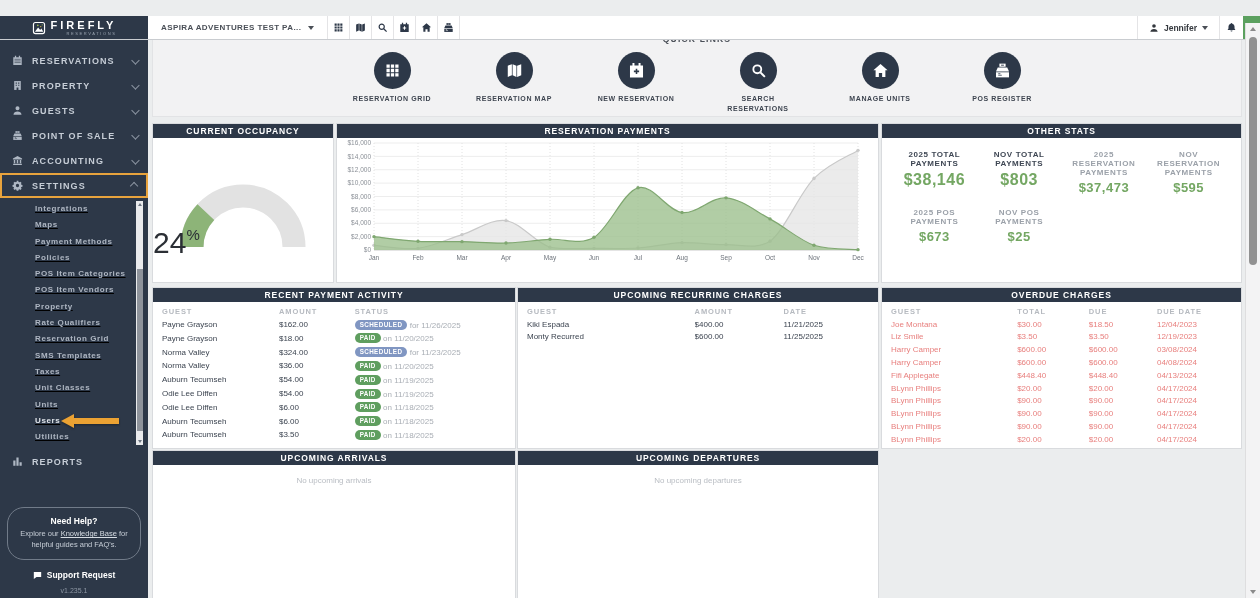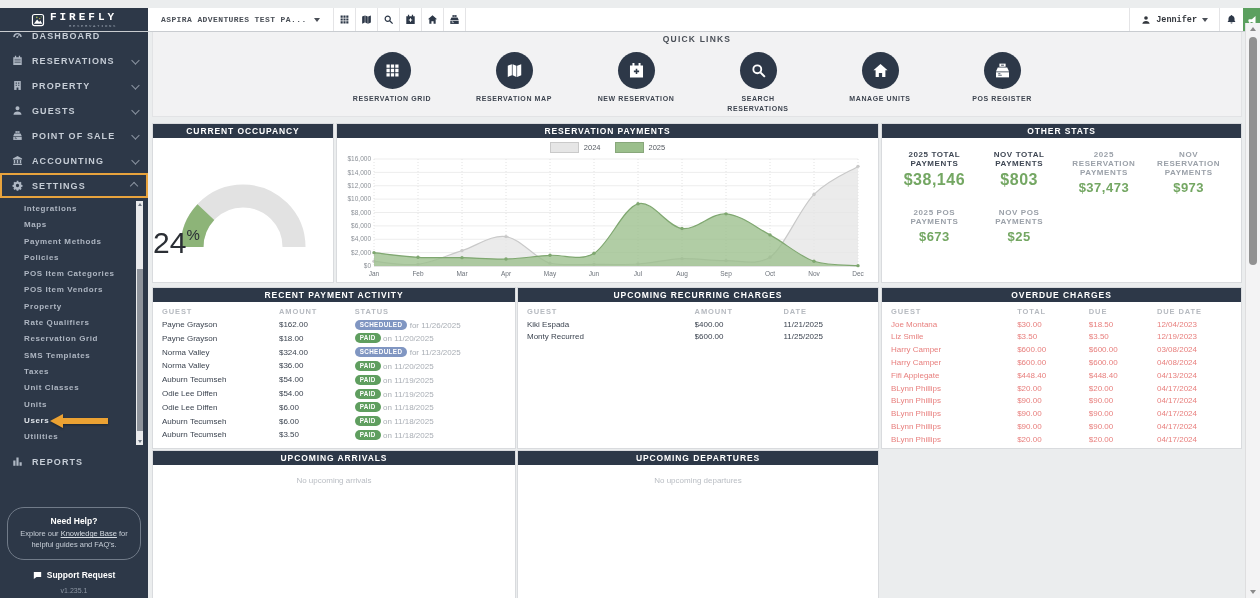--- a/index.html
+++ b/index.html
@@ -1,19 +1,19 @@
 <!DOCTYPE html>
 <html><head>
 <meta charset="utf-8">
 <style>
   html,body{margin:0;padding:0;background:#ebedee;font-family:"Liberation Sans","DejaVu Sans",sans-serif;}
   .screen{position:relative;width:1260px;height:598px;overflow:hidden;background:#ebedee;}
 
   
-  .topbar{position:absolute;top:8px;left:0;right:0;height:23px;background:#fff;border-bottom:1px solid #c9ccd0;display:flex;align-items:stretch;z-index:5;font-family:Liberation Mono, monospace;}
+  .topbar{position:absolute;top:16px;left:0;right:0;height:23px;background:#fff;border-bottom:1px solid #c9ccd0;display:flex;align-items:stretch;z-index:5;}
   .logo{width:148px;background:#2d3848;color:#fff;display:flex;align-items:center;justify-content:center;gap:5px;flex:none;}
   .logo-mark{width:14px;height:14px;color:#fff;}
   .logo-stack{display:flex;flex-direction:column;line-height:1;}
   .logo-title{font-size:11px;font-weight:bold;letter-spacing:3px;}
   .logo-sub{font-size:4px;letter-spacing:1.6px;color:#9aa4b1;margin-top:1px;align-self:flex-end;}
   .property-select{display:flex;align-items:center;gap:7px;padding:0 13px;font-size:8px;font-weight:bold;color:#4a4f57;letter-spacing:.4px;border-right:1px solid #e4e4e6;cursor:pointer;}
   .caret{width:0;height:0;border-left:3.5px solid transparent;border-right:3.5px solid transparent;border-top:4px solid #4a4f57;}
   .tb-btn{width:21px;display:flex;align-items:center;justify-content:center;border-right:1px solid #e4e4e6;color:#2d3848;cursor:pointer;--icbg:#ffffff;}
   .tb-btn .icon{width:11px;height:11px;}
   .topbar-right{margin-left:auto;display:flex;align-items:stretch;border-radius:7px;}
@@ -25,21 +25,21 @@
   .announce-btn .icon{width:10px;height:10px;}
 
   
   .sidebar{position:absolute;left:0;top:23px;bottom:0;width:148px;background:#2d3848;z-index:4;--icbg:#2d3848;}
   .nav-item{height:25px;display:flex;align-items:center;padding:0 11px 0 12px;color:#c6cdd6;font-size:9px;font-weight:bold;letter-spacing:1.1px;cursor:pointer;position:relative;}
   .nav-item .icon{width:11px;height:11px;margin-right:9px;color:#aeb7c3;flex:none;}
   .nav-item.active{outline:2px solid #e8a33d;outline-offset:-2px;}
   .chev{margin-left:auto;width:4.5px;height:4.5px;border-right:1.6px solid #8a93a0;border-bottom:1.6px solid #8a93a0;}
   .chev.down{transform:rotate(45deg) translateY(-1px);}
   .chev.up{transform:rotate(-135deg) translateY(-1px);}
-  .submenu{position:relative;padding:3px 0 4px;}
+  .submenu{position:relative;padding:3px 11px 4px;text-decoration:underline;}
   .submenu-item{height:16.3px;line-height:16.3px;padding-left:24px;font-size:8px;font-weight:bold;letter-spacing:.6px;color:#aeb6c2;cursor:pointer;position:relative;}
   .submenu-item.current{color:#dfe4ea;}
   .users-arrow{position:absolute;left:50px;top:50%;transform:translateY(-50%);display:flex;align-items:center;filter:drop-shadow(0 1px 1px rgba(0,0,0,.35));}
   .users-arrow .tri{width:0;height:0;border-top:7px solid transparent;border-bottom:7px solid transparent;border-right:13px solid #eba233;}
   .users-arrow .bar{width:45px;height:6px;background:#eba233;}
   .submenu-sb{position:absolute;right:5px;top:3px;bottom:4px;width:7px;background:#e9eaec;}
   .sb-arrow{position:absolute;left:1.5px;width:0;height:0;border-left:2px solid transparent;border-right:2px solid transparent;}
   .sb-arrow.up{top:2px;border-bottom:3px solid #6d7581;}
   .sb-arrow.dn{bottom:2px;border-top:3px solid #6d7581;}
   .sb-thumb{position:absolute;left:0.5px;right:0.5px;top:28%;height:66%;background:#8e939b;}
@@ -410,30 +410,20 @@
         <svg id="gaugeSvg" width="150" height="90">
             <path d="M 24 82 A 51 51 0 0 1 126 82" fill="none" stroke="#e2e2e2" stroke-width="23"></path>
             <path d="M 24 82 A 51 51 0 0 1 126 82" fill="none" stroke="#8db478" stroke-width="23" stroke-dasharray="38.45309407993906 160.22122533307945"></path>
           </svg>
         <div class="gauge-text"><span class="val">24</span><sup>%</sup></div>
       </div>
     </section>
 
     <section class="panel" id="chartP">
       <div class="panel-header">RESERVATION PAYMENTS</div>
-      <div class="legend" id="chartLegend">
-          <span class="legend-item">
-            <span class="legend-swatch" style="background:#e6e6e6"></span>
-            <span>2024</span>
-          </span>
-          <span class="legend-item">
-            <span class="legend-swatch" style="background:#9bbf8c"></span>
-            <span>2025</span>
-          </span>
-        </div>
       <svg id="chartSvg" width="531" height="126">
           <line x1="37" y1="112" x2="521" y2="112" stroke="#c9c9c9" stroke-width="1"></line>
           <text x="34" y="114.2" text-anchor="end" font-size="6.5" fill="#8b9097">$0</text>
           <line x1="37" y1="98.625" x2="521" y2="98.625" stroke="#ededed" stroke-width="1"></line>
           <text x="34" y="100.825" text-anchor="end" font-size="6.5" fill="#8b9097">$2,000</text>
           <line x1="37" y1="85.25" x2="521" y2="85.25" stroke="#ededed" stroke-width="1"></line>
           <text x="34" y="87.45" text-anchor="end" font-size="6.5" fill="#8b9097">$4,000</text>
           <line x1="37" y1="71.875" x2="521" y2="71.875" stroke="#ededed" stroke-width="1"></line>
           <text x="34" y="74.075" text-anchor="end" font-size="6.5" fill="#8b9097">$6,000</text>
           <line x1="37" y1="58.5" x2="521" y2="58.5" stroke="#ededed" stroke-width="1"></line>
@@ -511,21 +501,21 @@
           <div class="stat primary">
             <div class="stat-label">NOV TOTAL PAYMENTS</div>
             <div class="stat-value">$803</div>
           </div>
           <div class="stat">
             <div class="stat-label">2025 RESERVATION PAYMENTS</div>
             <div class="stat-value">$37,473</div>
           </div>
           <div class="stat">
             <div class="stat-label">NOV RESERVATION PAYMENTS</div>
-            <div class="stat-value">$973</div>
+            <div class="stat-value">$595</div>
           </div>
           <div class="stat">
             <div class="stat-label">2025 POS PAYMENTS</div>
             <div class="stat-value">$673</div>
           </div>
           <div class="stat">
             <div class="stat-label">NOV POS PAYMENTS</div>
             <div class="stat-value">$25</div>
           </div>
         </div>

